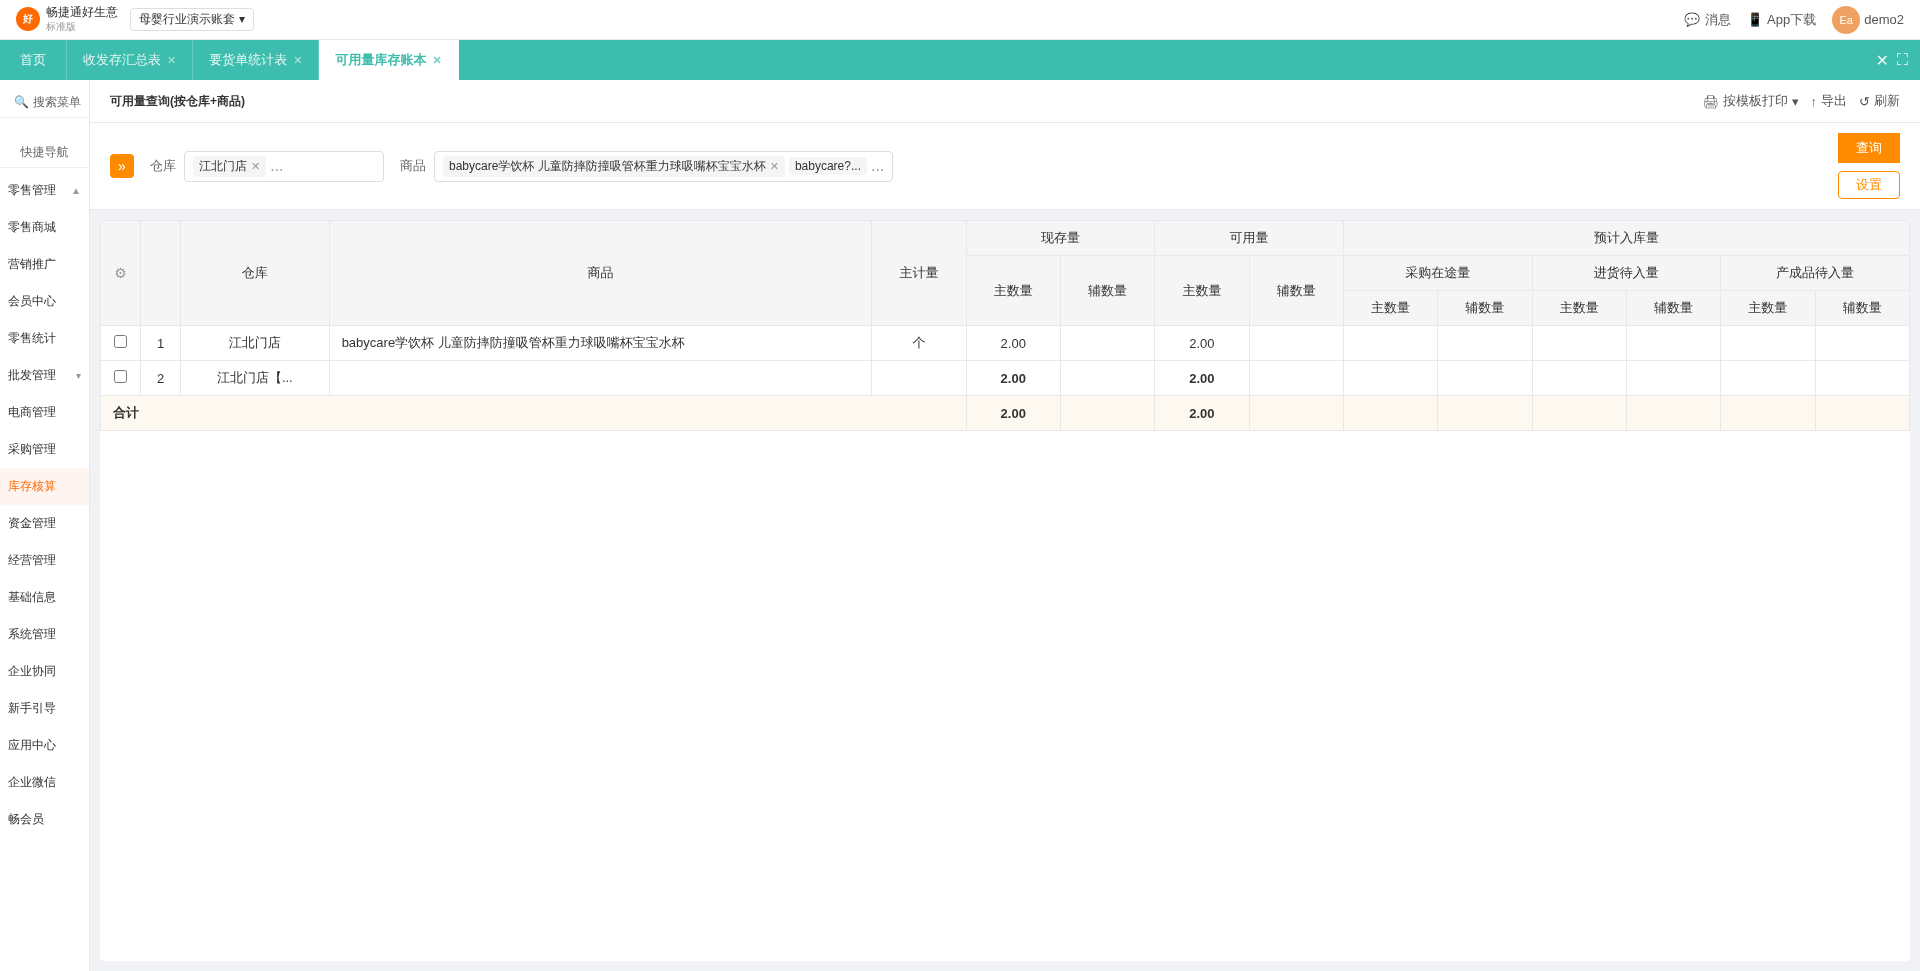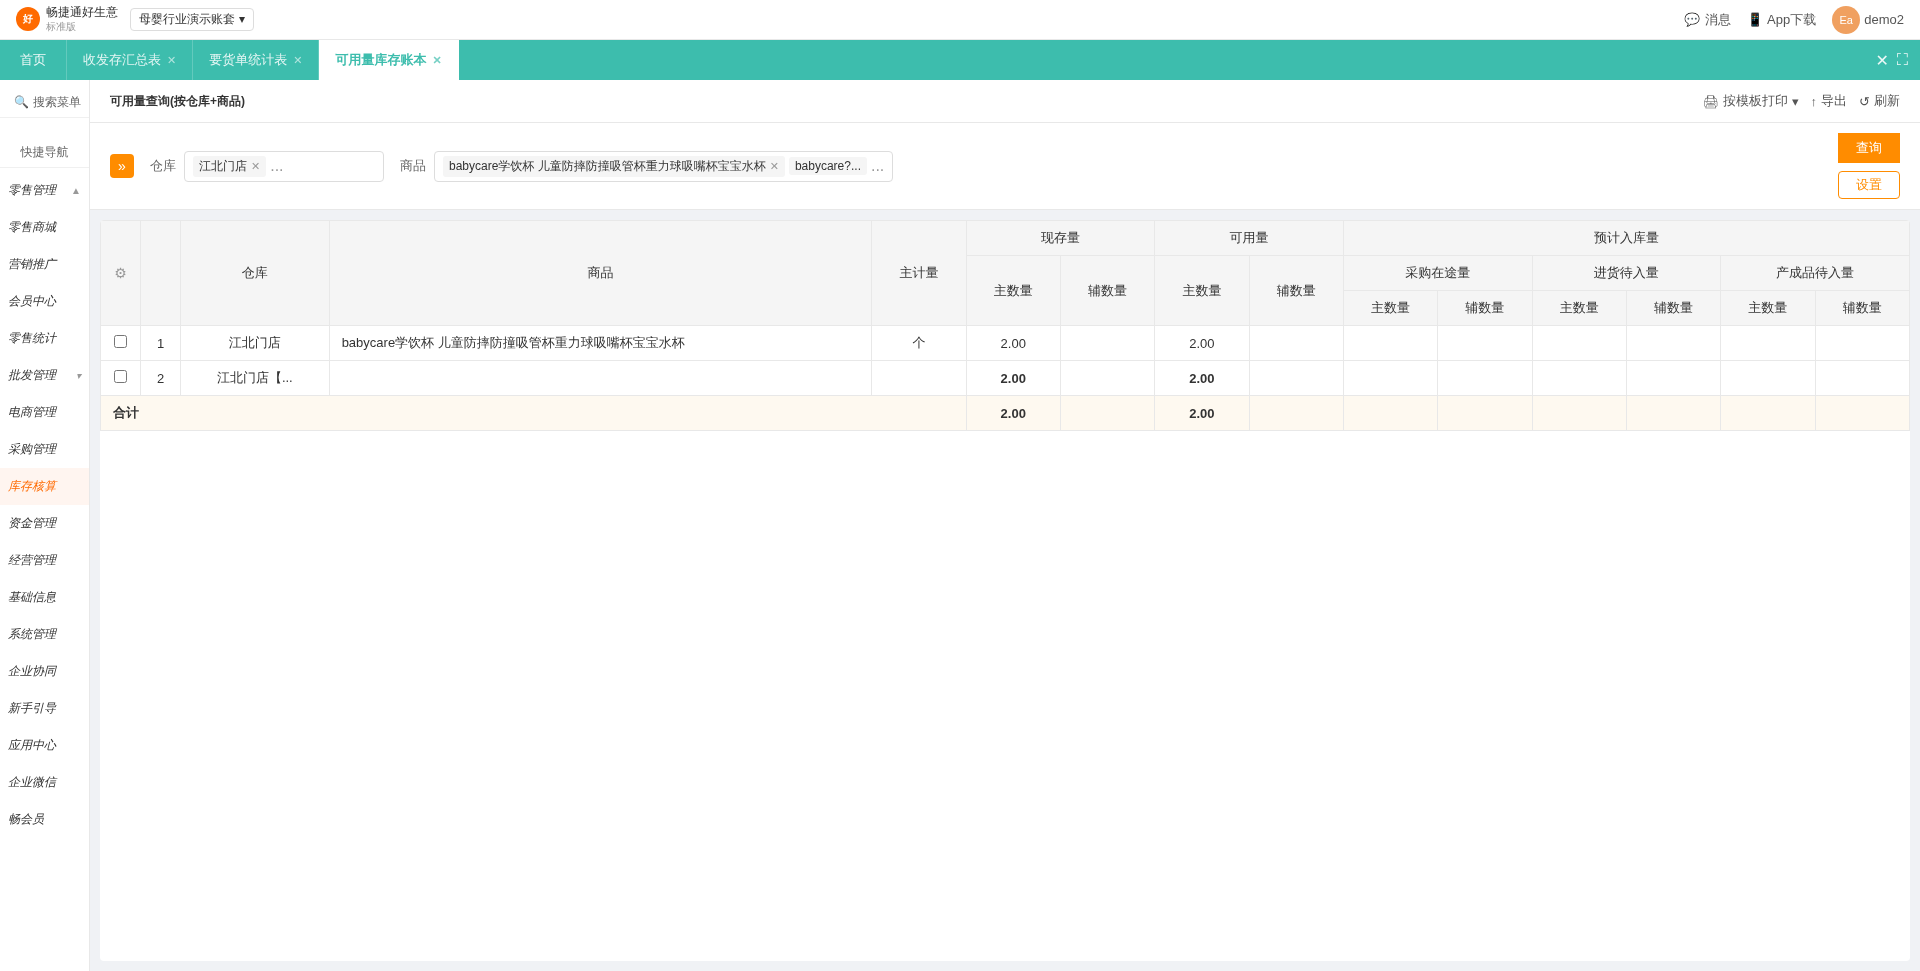--- a/index.html
+++ b/index.html
@@ -92,21 +92,21 @@
       cursor: pointer;
       text-align: center;
       border-bottom: 1px solid #f0f0f0;
       margin-bottom: 4px;
     }
     .sidebar-item {
       padding: 10px 8px;
       font-size: 12px;
       color: #333;
       cursor: pointer;
-      display: flex; align-items: center; justify-content: space-between; font-style: italic;
+      display: flex; align-items: center; justify-content: space-between;
     }
     .sidebar-item.active { color: #ff6a00; background: #fff5f0; }
     .sidebar-item .arrow { font-size: 10px; color: #999; }
 
     
     .content-area { flex: 1; display: flex; flex-direction: column; overflow: hidden; background: #f0f2f5; }
 
     
     .page-header {
       background: #fff;

